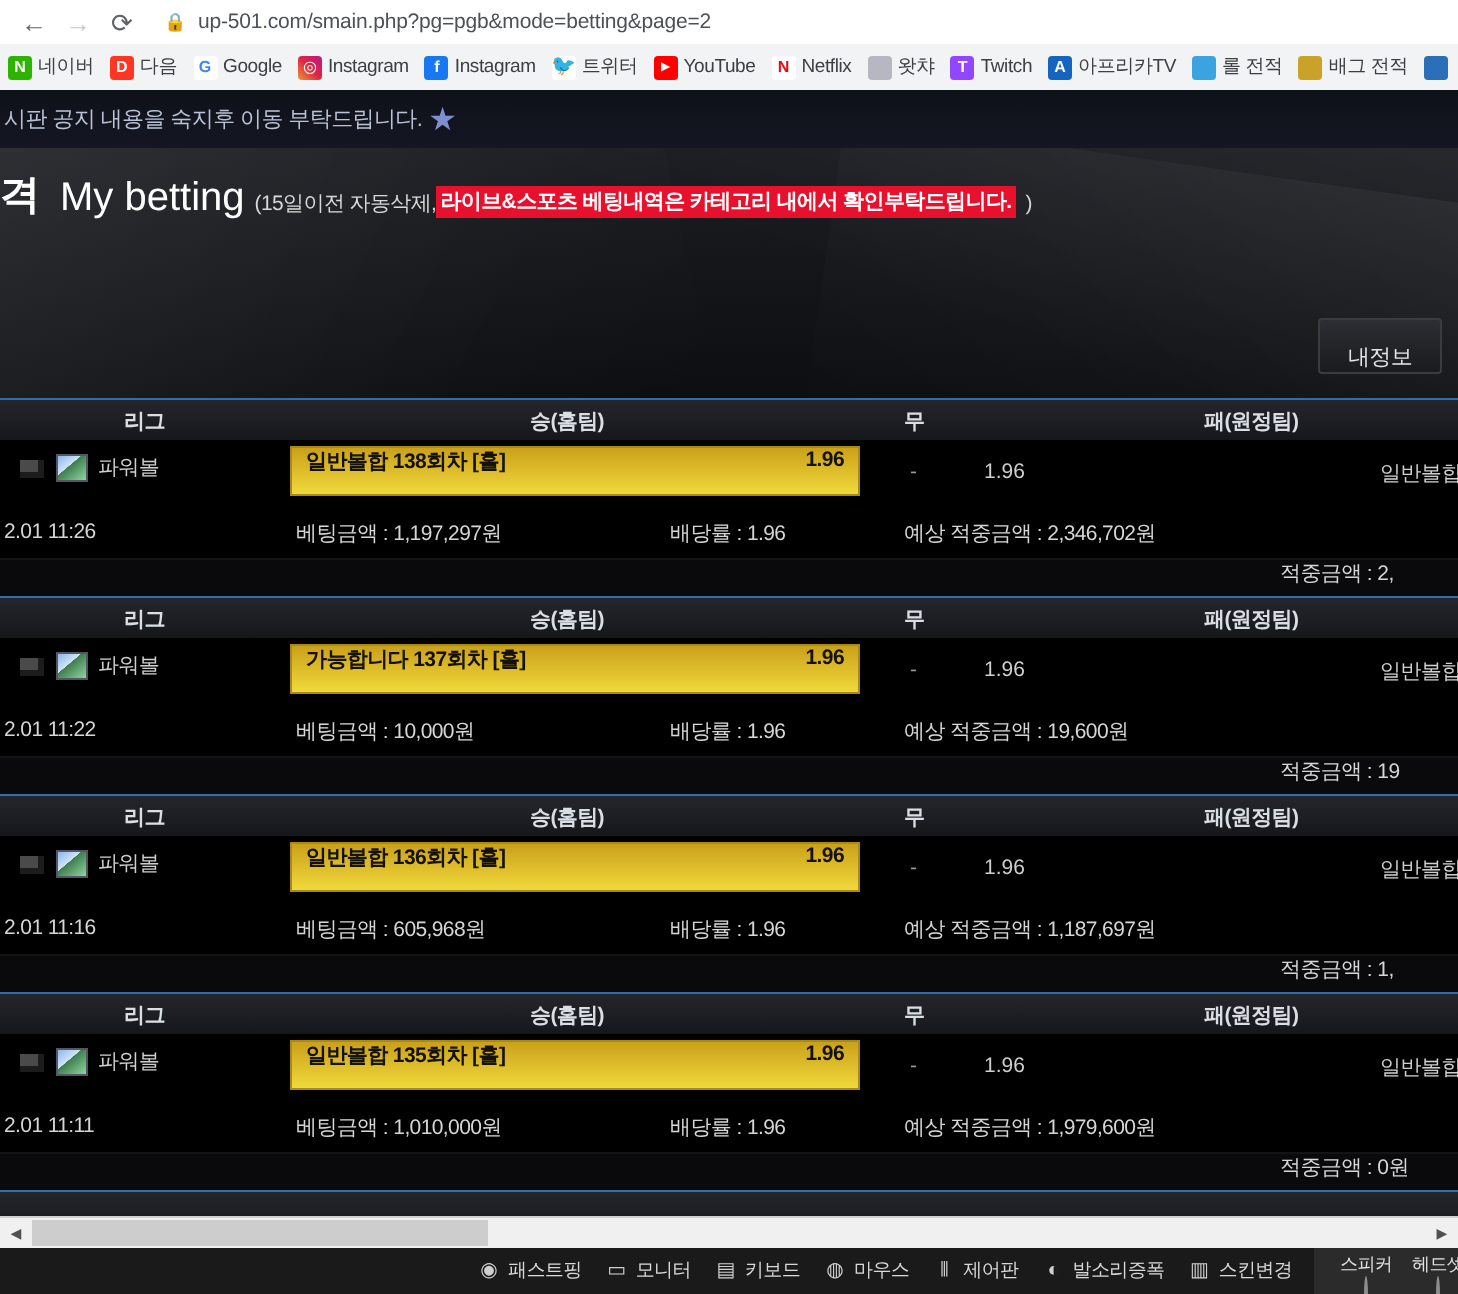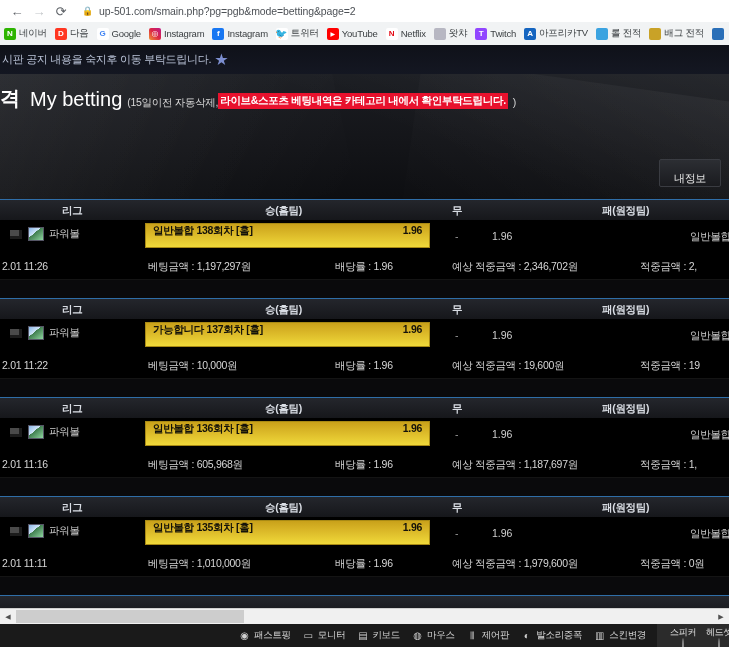--- a/index.html
+++ b/index.html
@@ -245,21 +245,21 @@
   }
   .info-row span {
     position: absolute; top: 8px;
     font-size: 10.5px; color: #d6d6d6; letter-spacing: -0.3px;
     white-space: nowrap;
   }
   .i-date   { left: 2px; color: #cfcfcf; }
   .i-amount { left: 148px; }
   .i-odds   { left: 335px; }
   .i-expect { left: 452px; }
-  .i-hit    { left: 640px; }
+  .i-hit    { left: 640px; margin-top: 20px; }
 
   .block-gap { height: 14px; width: 729px; background: #0a0a0c; }
 
   
   .hscroll {
     position: absolute; left: 0; top: 608px;
     width: 729px; height: 16px;
     background: #f0f0f0;
     border-top: 1px solid #d0d0d0;
   }

